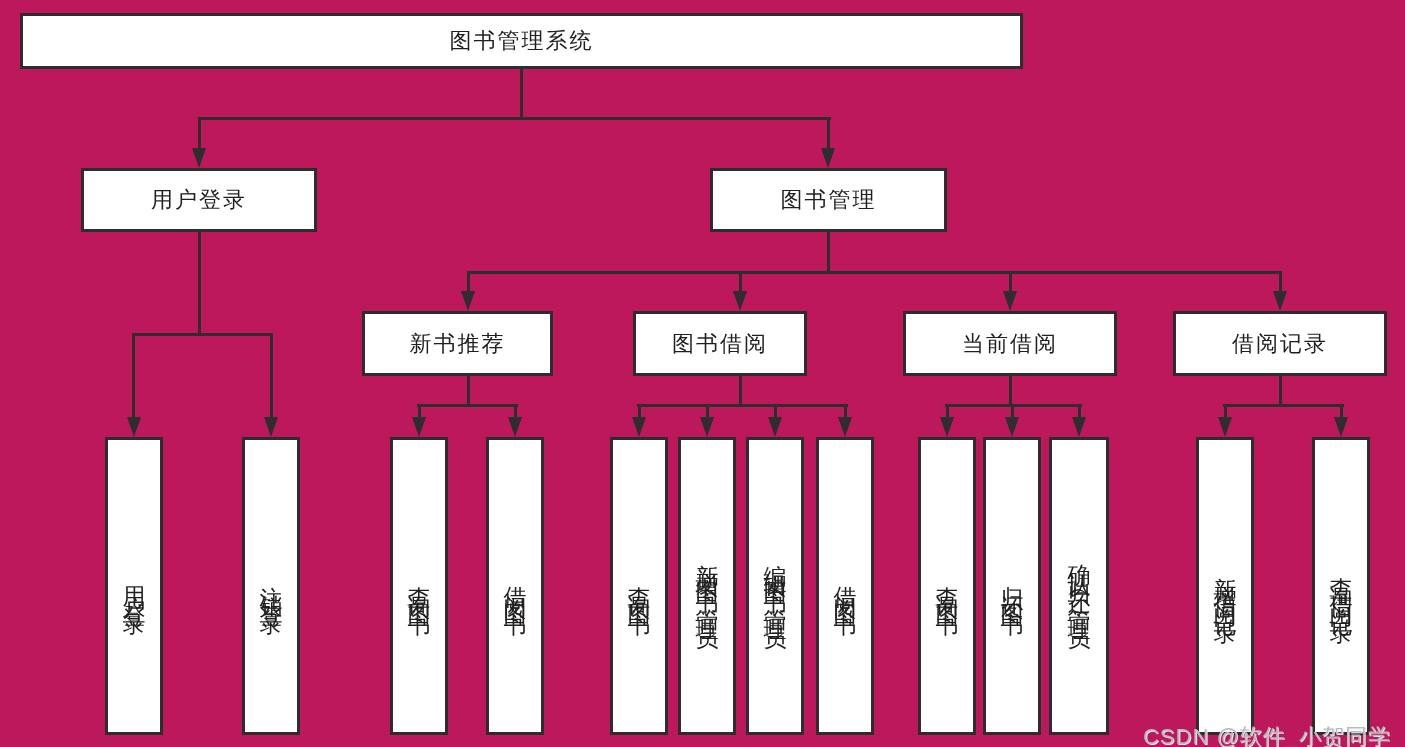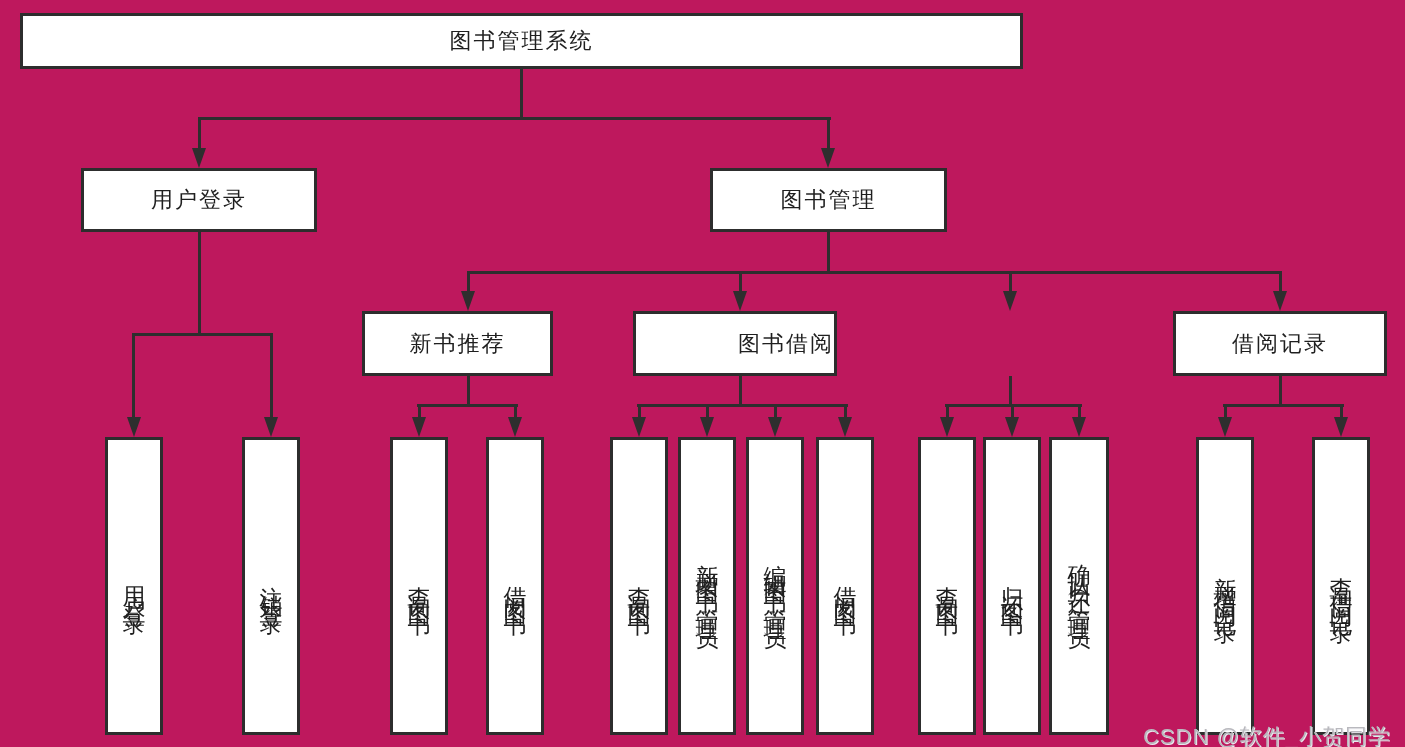--- a/index.html
+++ b/index.html
@@ -132,22 +132,25 @@
   <div class="box" style="left:81px;top:168px;width:236px;height:64px;">
     <span>用户登录</span>
   </div>
   <div class="box" style="left:710px;top:168px;width:237px;height:64px;">
     <span>图书管理</span>
   </div>
 
   <div class="box" style="left:362px;top:311px;width:191px;height:65px;">
     <span>新书推荐</span>
   </div>
-  <div class="box" style="left:633px;top:311px;width:204px;height:65px;justify-content:flex-end;">
+  <div class="box" style="left:633px;top:311px;width:174px;height:65px;">
     <span>图书借阅</span>
+  </div>
+  <div class="box" style="left:903px;top:311px;width:214px;height:65px;">
+    <span>当前借阅</span>
   </div>
   <div class="box" style="left:1173px;top:311px;width:214px;height:65px;">
     <span>借阅记录</span>
   </div>
 
   <div class="box vbox" style="left:105px;top:437px;width:58px;height:298px;">
     <span>用户登录</span>
   </div>
   <div class="box vbox" style="left:242px;top:437px;width:58px;height:298px;">
     <span>注销登录</span>

